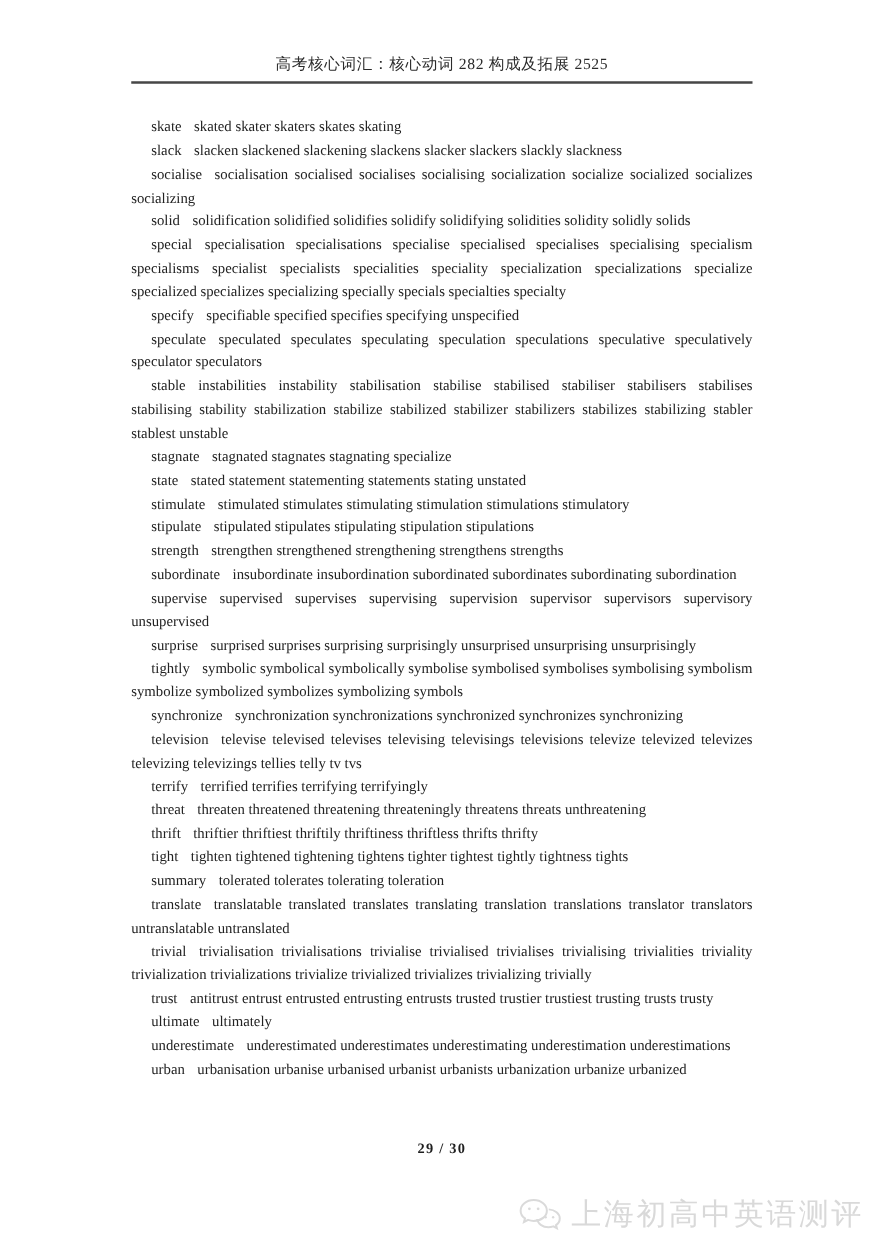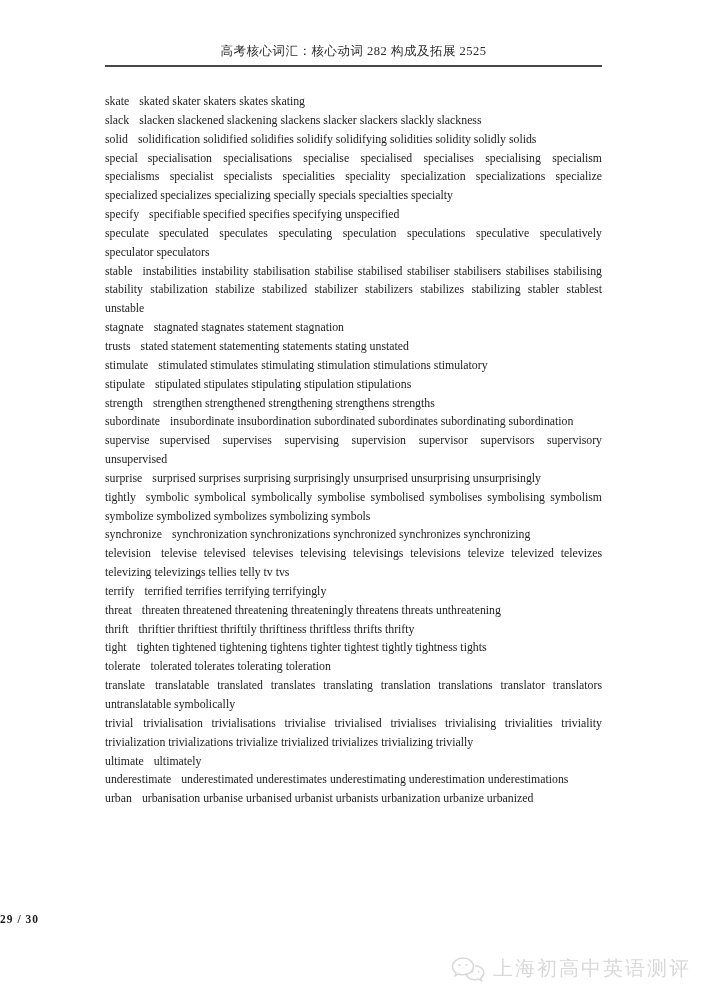--- a/index.html
+++ b/index.html
@@ -34,41 +34,43 @@
   .word-list {
     margin-top: 25px;
     font-size: 11.8px;
     line-height: 18.85px;
   }
   .entry {
     text-align: justify;
   }
   .entry .word {
     padding-right: 10px;
+    margin-left: 16px;
   }
   .footer-page {
     position: absolute;
     top: 913px;
     left: 0;
     width: 707px;
+    text-align: center;
     font-size: 11.5px;
     font-weight: bold;
     color: #1e1e1e;
     letter-spacing: 1px;
   }
   .watermark {
     position: absolute;
     top: 955px;
     right: 16px;
     display: flex;
-    align-items: flex-start;
+    align-items: flex-end;
     gap: 6px;
     color: #d9d9d9;
     font-family: "Liberation Sans", "DejaVu Sans", sans-serif;
-    font-size: 20px;
+    font-size: 24px;
     letter-spacing: 2px;
     white-space: nowrap;
     user-select: none;
   }
   .watermark svg { display: block; }
 </style>
 </head>
 <body>
 
 <div class="page">
@@ -77,34 +79,35 @@
     <div class="header">
       <div class="header-title">高考核心词汇：核心动词 282 构成及拓展 2525</div>
       <div class="header-rule" style="background: rgb(71, 71, 71);"></div>
     </div>
 
     <div class="word-list">
   <p class="entry"><span class="word">skate</span><span class="forms">skated skater skaters skates skating</span></p>
 
   <p class="entry"><span class="word">slack</span><span class="forms">slacken slackened slackening slackens slacker slackers slackly slackness</span></p>
 
+  <p class="entry"><span class="word">socialise</span><span class="forms">socialisation socialised socialises socialising socialization socialize socialized socializes socializing</span></p>
 
   <p class="entry"><span class="word">solid</span><span class="forms">solidification solidified solidifies solidify solidifying solidities solidity solidly solids</span></p>
 
   <p class="entry"><span class="word">special</span><span class="forms">specialisation specialisations specialise specialised specialises specialising specialism specialisms specialist specialists specialities speciality specialization specializations specialize specialized specializes specializing specially specials specialties specialty</span></p>
 
   <p class="entry"><span class="word">specify</span><span class="forms">specifiable specified specifies specifying unspecified</span></p>
 
   <p class="entry"><span class="word">speculate</span><span class="forms">speculated speculates speculating speculation speculations speculative speculatively speculator speculators</span></p>
 
   <p class="entry"><span class="word">stable</span><span class="forms">instabilities instability stabilisation stabilise stabilised stabiliser stabilisers stabilises stabilising stability stabilization stabilize stabilized stabilizer stabilizers stabilizes stabilizing stabler stablest unstable</span></p>
 
-  <p class="entry"><span class="word">stagnate</span><span class="forms">stagnated stagnates statement stagnation</span></p>
+  <p class="entry"><span class="word">stagnate</span><span class="forms">stagnated stagnates stagnating specialize</span></p>
 
-  <p class="entry"><span class="word">trusts</span><span class="forms">stated statement statementing statements stating unstated</span></p>
+  <p class="entry"><span class="word">state</span><span class="forms">stated statement statementing statements stating unstated</span></p>
 
   <p class="entry"><span class="word">stimulate</span><span class="forms">stimulated stimulates stimulating stimulation stimulations stimulatory</span></p>
 
   <p class="entry"><span class="word">stipulate</span><span class="forms">stipulated stipulates stipulating stipulation stipulations</span></p>
 
   <p class="entry"><span class="word">strength</span><span class="forms">strengthen strengthened strengthening strengthens strengths</span></p>
 
   <p class="entry"><span class="word">subordinate</span><span class="forms">insubordinate insubordination subordinated subordinates subordinating subordination</span></p>
 
 
@@ -119,26 +122,27 @@
   <p class="entry"><span class="word">television</span><span class="forms">televise televised televises televising televisings televisions televize televized televizes televizing televizings tellies telly tv tvs</span></p>
 
   <p class="entry"><span class="word">terrify</span><span class="forms">terrified terrifies terrifying terrifyingly</span></p>
 
   <p class="entry"><span class="word">threat</span><span class="forms">threaten threatened threatening threateningly threatens threats unthreatening</span></p>
 
   <p class="entry"><span class="word">thrift</span><span class="forms">thriftier thriftiest thriftily thriftiness thriftless thrifts thrifty</span></p>
 
   <p class="entry"><span class="word">tight</span><span class="forms">tighten tightened tightening tightens tighter tightest tightly tightness tights</span></p>
 
-  <p class="entry"><span class="word">tolerate</span><span class="forms">tolerated tolerates tolerating toleration</span></p>
+  <p class="entry"><span class="word">summary</span><span class="forms">tolerated tolerates tolerating toleration</span></p>
 
-  <p class="entry"><span class="word">translate</span><span class="forms">translatable translated translates translating translation translations translator translators untranslatable symbolically</span></p>
+  <p class="entry"><span class="word">translate</span><span class="forms">translatable translated translates translating translation translations translator translators untranslatable untranslated</span></p>
 
   <p class="entry"><span class="word">trivial</span><span class="forms">trivialisation trivialisations trivialise trivialised trivialises trivialising trivialities triviality trivialization trivializations trivialize trivialized trivializes trivializing trivially</span></p>
 
+  <p class="entry"><span class="word">trust</span><span class="forms">antitrust entrust entrusted entrusting entrusts trusted trustier trustiest trusting trusts trusty</span></p>
 
   <p class="entry"><span class="word">ultimate</span><span class="forms">ultimately</span></p>
 
   <p class="entry"><span class="word">underestimate</span><span class="forms">underestimated underestimates underestimating underestimation underestimations</span></p>
 
   <p class="entry"><span class="word">urban</span><span class="forms">urbanisation urbanise urbanised urbanist urbanists urbanization urbanize urbanized</span></p>
 </div>
   </div>
 
   <div class="footer-page">29 / 30</div>

